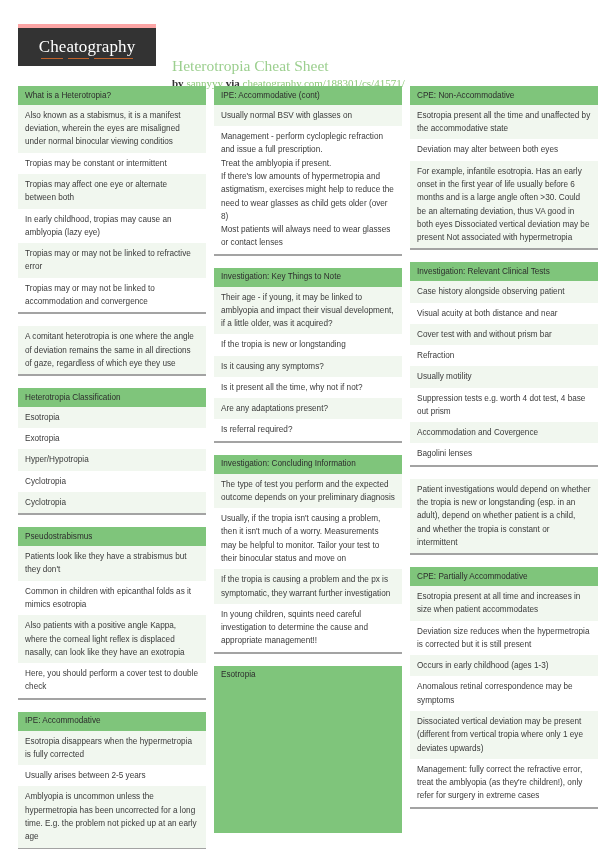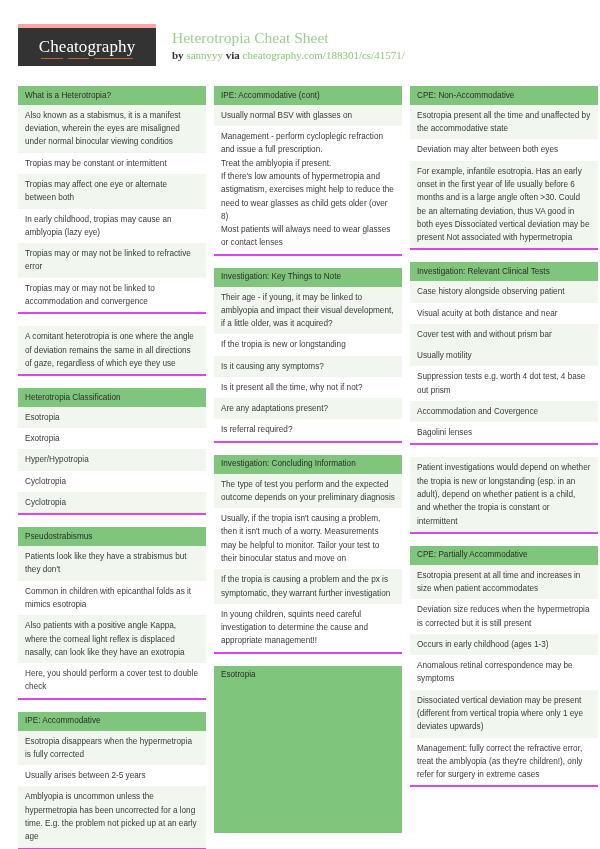--- a/index.html
+++ b/index.html
@@ -61,20 +61,21 @@
       #c0622a 0px, #c0622a 22px,
       transparent 22px, transparent 27px,
       #c0622a 27px, #c0622a 48px,
       transparent 48px, transparent 53px,
       #c0622a 53px, #c0622a 86px
     );
   }
   .title-wrap {
     margin-left: 16px;
     padding-top: 4px;
+    margin-top: 28px;
   }
   .sheet-title {
     font-family: "Liberation Serif", serif;
     font-size: 15.5px;
     color: #9ccf8f;
     line-height: 1.25;
     margin: 0 0 1px 0;
     font-weight: normal;
   }
   .byline {
@@ -98,21 +99,21 @@
   .col {
     width: 188px;
     flex: none;
     display: flex;
     flex-direction: column;
     gap: 12px;
   }
 
   
   .block {
-    border-bottom: 2px solid #d946ef;
+    border-bottom: 2px solid #a3a3a3;
     background: #3b82f6;
     width: 100%;
     box-sizing: border-box;
   }
   .block-title {
     background: #7fc57b;
     color: #2d2d2d;
     font-size: 8.2px;
     padding: 4.5px 6px 4.5px 7px;
     line-height: 1.2;
@@ -234,20 +235,21 @@
           <div class="block-title">CPE: Non-Accommodative</div>
           <div class="row odd">Esotropia present all the time and unaffected by the accommodative state</div>
           <div class="row even">Deviation may alter between both eyes</div>
           <div class="row odd">For example, infantile esotropia. Has an early onset in the first year of life usually before 6 months and is a large angle often &gt;30. Could be an alternating deviation, thus VA good in both eyes Dissociated vertical deviation may be present Not associated with hypermetropia</div>
         </div>
         <div class="block">
           <div class="block-title">Investigation: Relevant Clinical Tests</div>
           <div class="row odd">Case history alongside observing patient</div>
           <div class="row even">Visual acuity at both distance and near</div>
           <div class="row odd">Cover test with and without prism bar</div>
+          <div class="row even">Refraction</div>
           <div class="row odd">Usually motility</div>
           <div class="row even">Suppression tests e.g. worth 4 dot test, 4 base out prism</div>
           <div class="row odd">Accommodation and Covergence</div>
           <div class="row even">Bagolini lenses</div>
         </div>
         <div class="block">
           <div class="row odd">Patient investigations would depend on whether the tropia is new or longstanding (esp. in an adult), depend on whether patient is a child, and whether the tropia is constant or intermittent</div>
         </div>
         <div class="block">
           <div class="block-title">CPE: Partially Accommodative</div>

